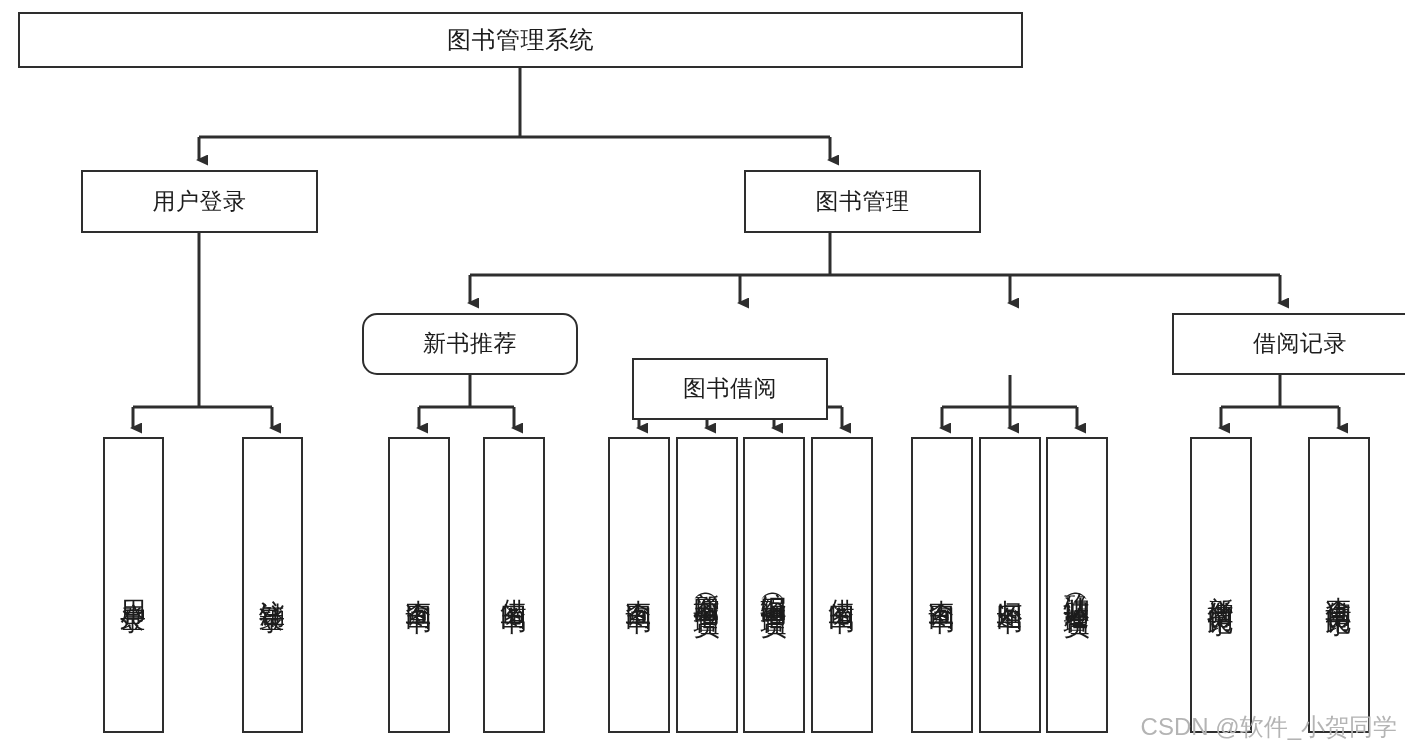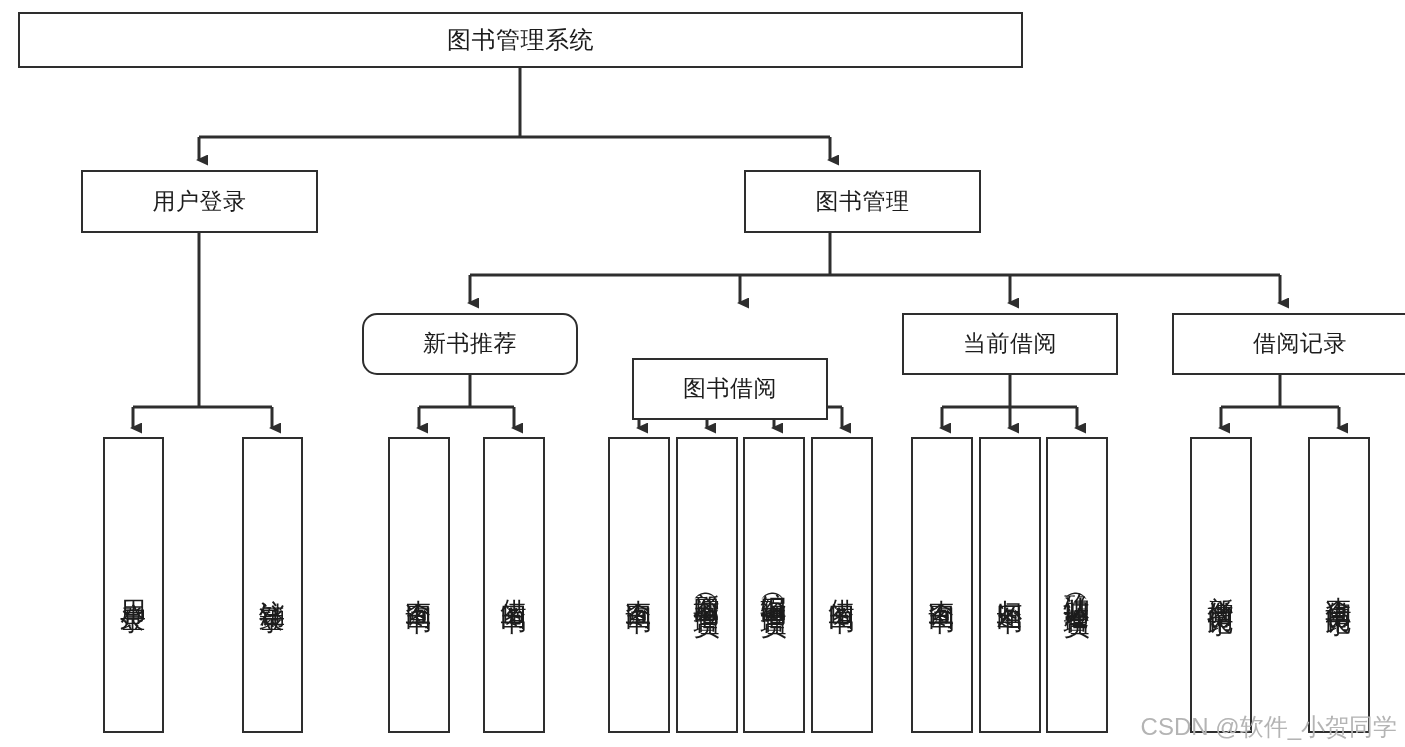--- a/index.html
+++ b/index.html
@@ -145,23 +145,20 @@
   </div>
 
   <div class="node horiz" style="left:362px; top:313px; width:216px; height:62px;border-radius:15px;">
     <span class="node-label">新书推荐</span>
   </div>
 
   <div class="node horiz" style="left:632px; top:313px; width:196px; height:62px;margin-top:45px;">
     <span class="node-label">图书借阅</span>
   </div>
 
-  <div class="node horiz" style="left:902px; top:313px; width:216px; height:62px;">
-    <span class="node-label">当前借阅</span>
-  </div>
 
   <div class="node horiz" style="left:1172px; top:313px; width:256px; height:62px;">
     <span class="node-label">借阅记录</span>
   </div>
 
   <div class="node vert" style="left:103px; top:437px; width:61px; height:296px;">
     <span class="node-label">用户登录</span>
   </div>
 
   <div class="node vert" style="left:242px; top:437px; width:61px; height:296px;">

